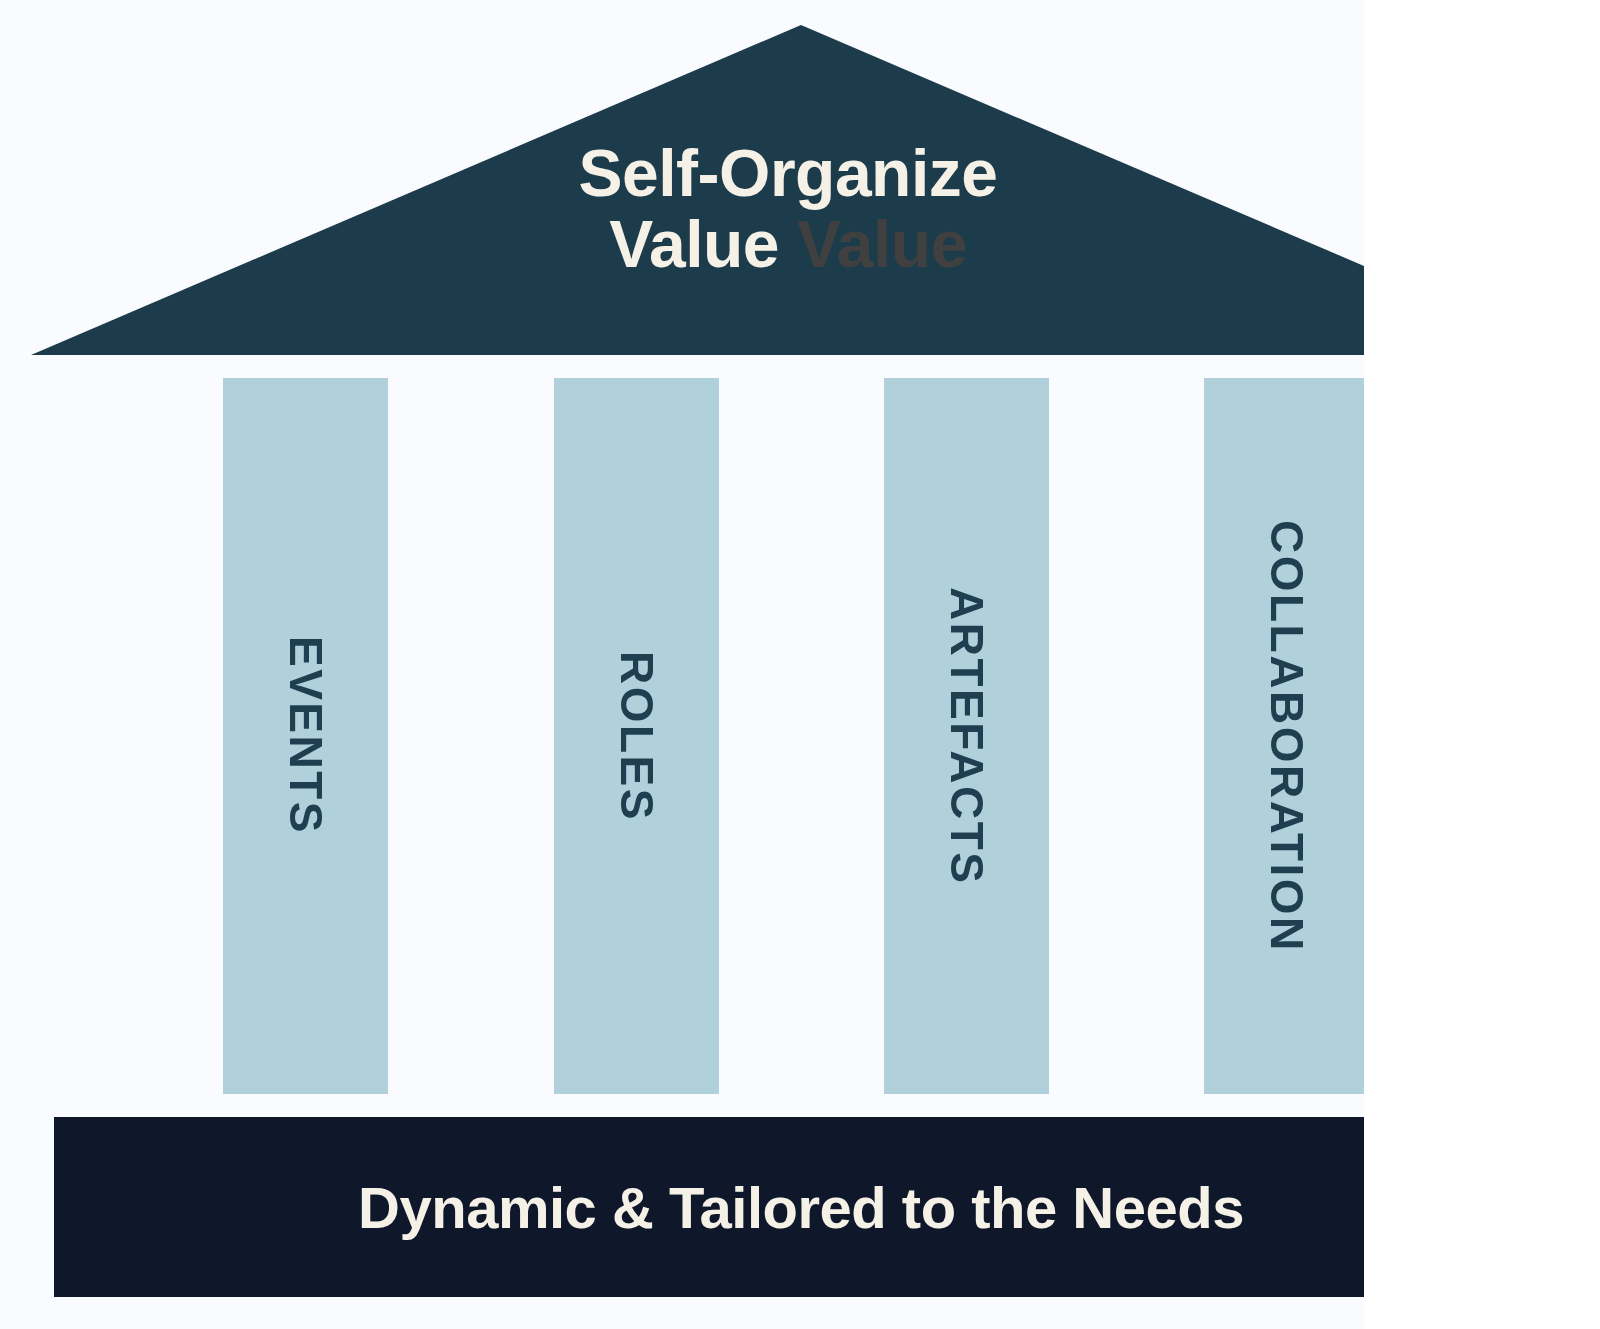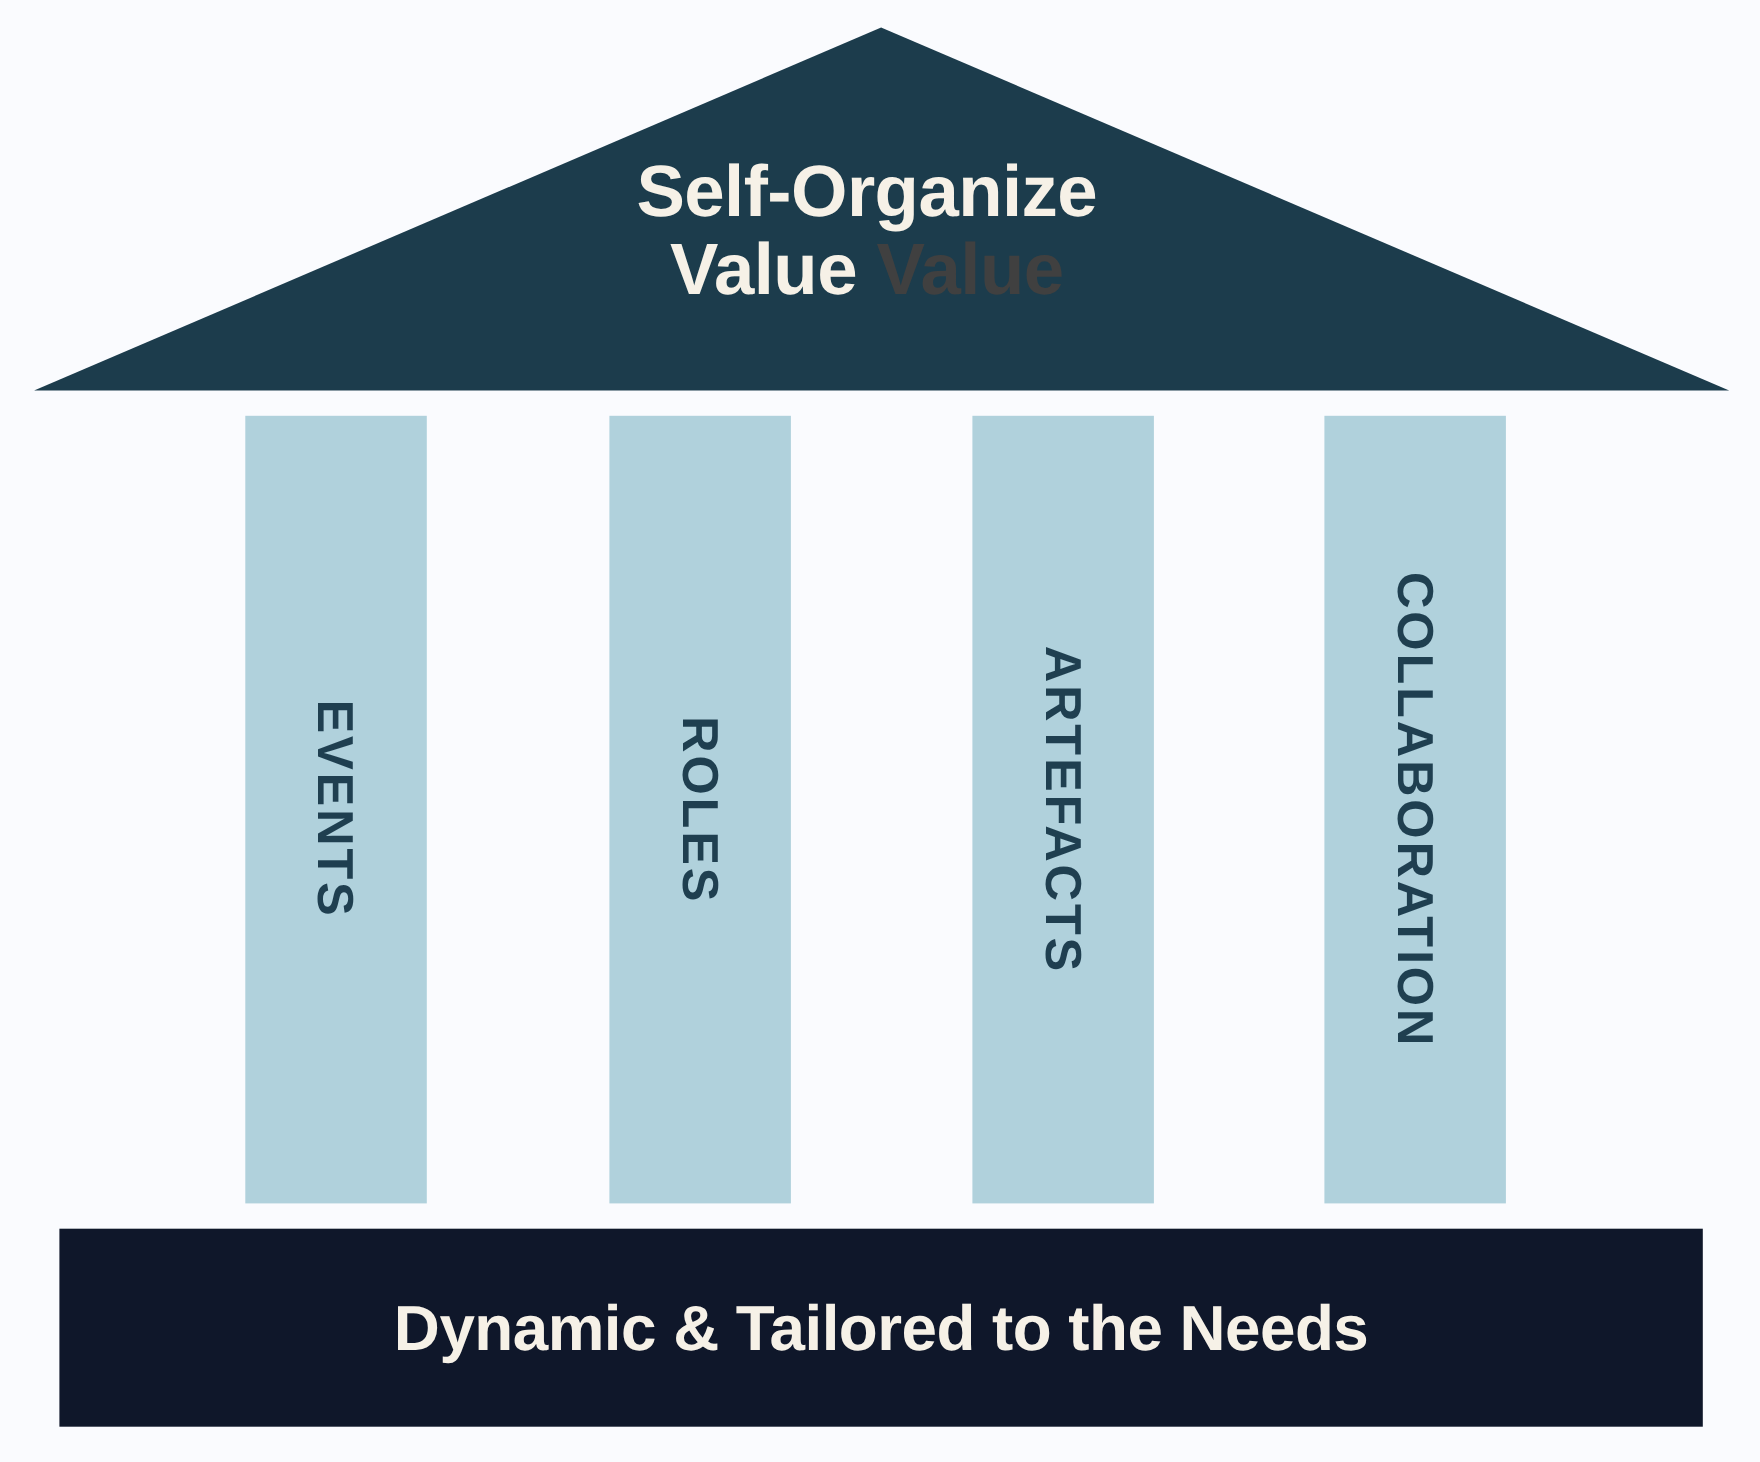--- a/index.html
+++ b/index.html
@@ -7,21 +7,21 @@
     margin: 0;
     padding: 0;
     background: #ffffff;
   }
   body {
     font-family: "Liberation Sans", sans-serif;
   }
 
   #canvas {
     position: relative;
-    width: 1600px;
+    width: 1364px;
     height: 1329px;
     background: #fafbfe;
     overflow: hidden;
   }
 
   
   #roof-layer {
     position: absolute;
     left: 0;
     top: 0;

